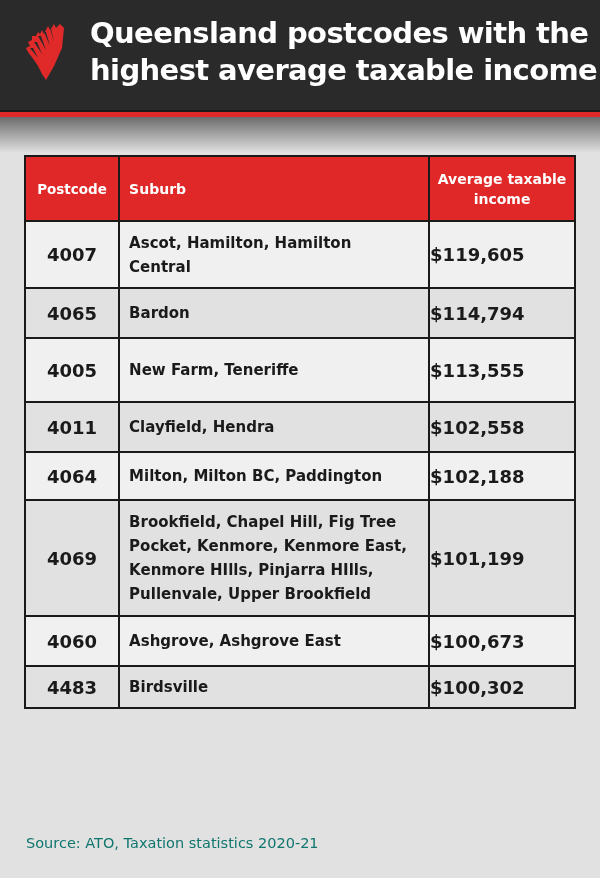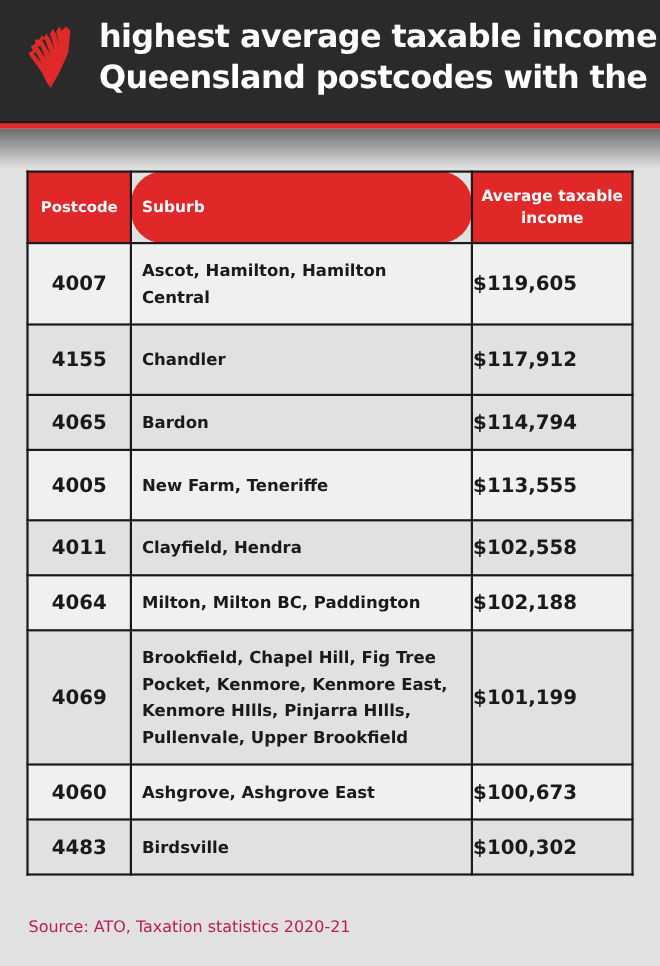--- a/index.html
+++ b/index.html
@@ -35,69 +35,64 @@
     position: absolute; left: 24px; top: 155px; width: 552px;
     border-collapse: collapse;
     border: 2px solid #737373;
   }
   th, td { border: 2px solid #1a1a1a; }
   th {
     background: #e02828; color: #ffffff; font-weight: bold;
     font-size: 14px; line-height: 20px; height: 65px;
   }
   th.c-post { width: 95px; text-align: center; padding: 0 4px; font-size: 13.5px; }
-  th.c-sub { text-align: left; padding-left: 9px; border-radius: 29px; }
+  th.c-sub { text-align: left; padding-left: 9px; }
   th.c-inc { width: 149px; text-align: center; padding: 0 4px; }
   td { color: #1a1a1a; font-weight: bold; }
   td.c-post { text-align: center; font-size: 18px; }
-  td.c-sub { text-align: left; padding: 12px 9px; font-size: 15px; line-height: 24px; }
+  td.c-sub { text-align: left; padding: 0 9px; font-size: 15px; line-height: 24px; }
   td.c-inc { text-align: left; font-size: 18px; }
   tr.light td { background: #f0f0f0; }
   tr.dark td { background: #e1e1e1; }
   .source {
     position: absolute; left: 26px; top: 835px;
-    font-size: 14.5px; color: #be185d;
+    font-size: 14.5px; color: #0f766e;
   }
 </style>
 </head>
 <body>
 
 <div class="header">
   <svg class="logo" viewBox="0 0 44 60">
     <path fill="#e02a2a" d="M36 2 L40 6 L38 26 L30 44 L22 58 L18 52 L14 44 L10 38 L4 30 L2 26 L6 24 L4 20 L8 18 L8 14 L12 14 L14 10 L16 12 L18 8 L20 12 L24 4 L26 8 L30 2 L32 6 Z"></path>
     <path fill="#2a2a2a" d="M6 26 L14 36 L9 26 Z M10 20 L18 32 L13 20 Z M14 14 L22 28 L17 14 Z M20 10 L26 24 L22 10 Z M26 6 L30 20 L27 6 Z"></path>
   </svg>
   <div class="title">
+    <div>Queensland postcodes with the</div>
     <div>highest average taxable income</div>
-    <div>Queensland postcodes with the</div>
   </div>
 </div>
 <div class="red-stripe"></div>
 <div class="fade"></div>
 
 <table>
   <thead>
     <tr>
       <th class="c-post">Postcode</th>
       <th class="c-sub">Suburb</th>
       <th class="c-inc">Average taxable income</th>
     </tr>
   </thead>
   <tbody>
     <tr class="light" style="height:67px">
       <td class="c-post">4007</td>
       <td class="c-sub">
           <span style="display:block;width:250px">Ascot, Hamilton, Hamilton Central</span>
         </td>
       <td class="c-inc">$119,605</td>
-    </tr>
-    <tr class="dark" style="height:64px">
-      <td class="c-post">4155</td>
-      <td class="c-sub">Chandler</td>
-      <td class="c-inc">$117,912</td>
     </tr>
     <tr class="dark" style="height:50px">
       <td class="c-post">4065</td>
       <td class="c-sub">Bardon</td>
       <td class="c-inc">$114,794</td>
     </tr>
     <tr class="light" style="height:64px">
       <td class="c-post">4005</td>
       <td class="c-sub">New Farm, Teneriffe</td>
       <td class="c-inc">$113,555</td>

